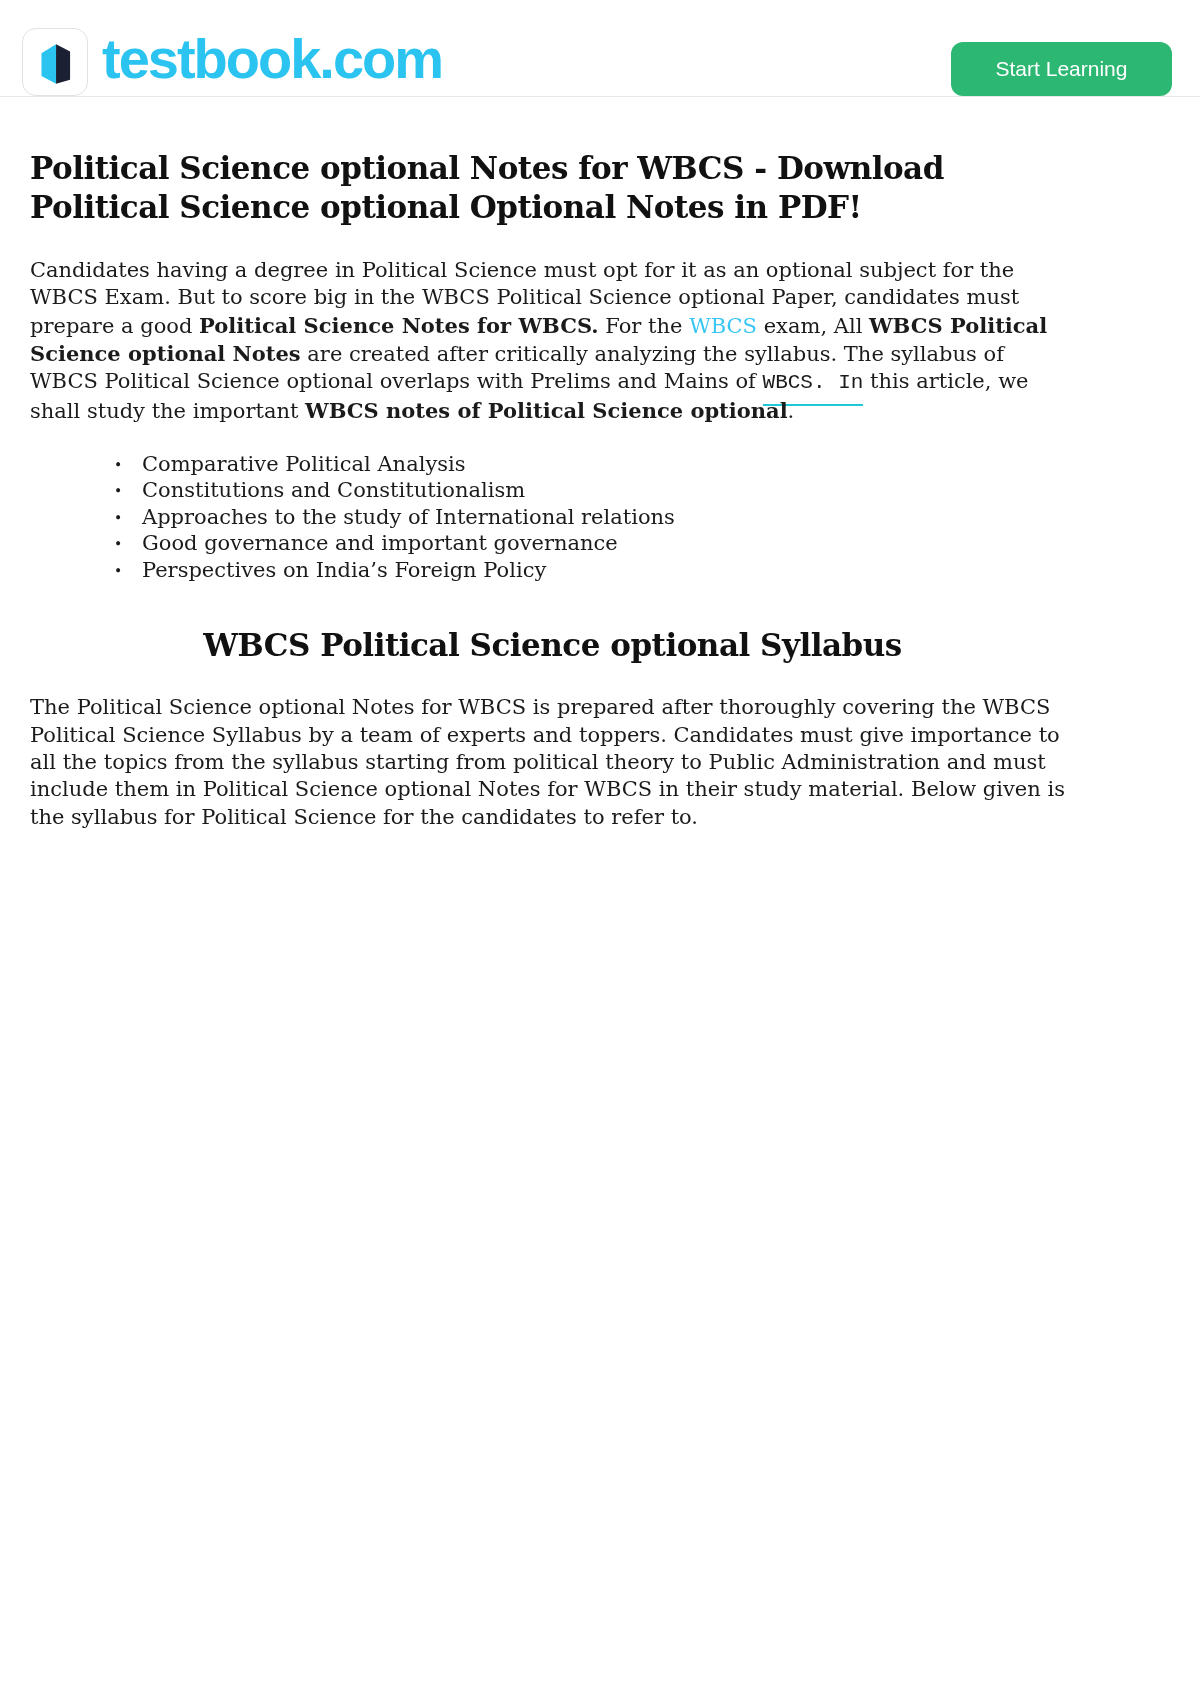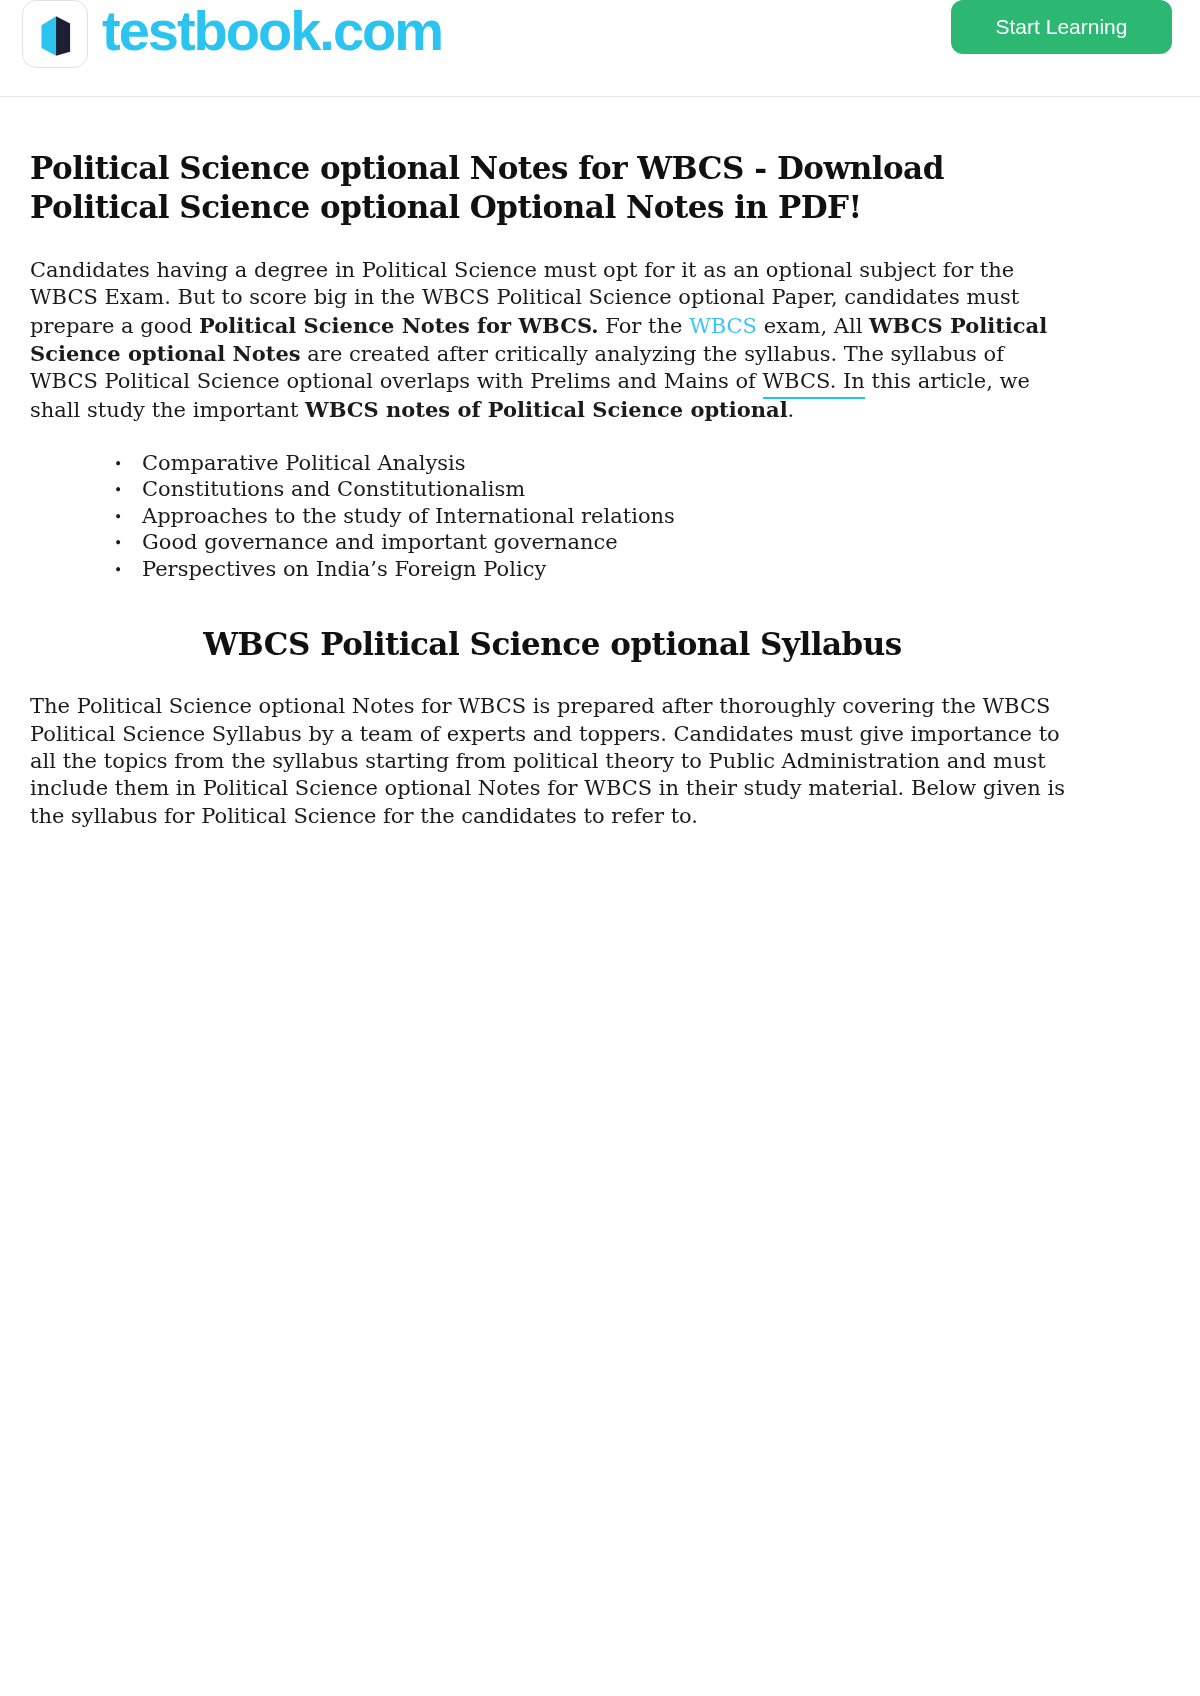--- a/index.html
+++ b/index.html
@@ -13,21 +13,21 @@
     overflow: hidden;
   }
 
   
   .site-header {
     height: 97px;
     width: 100%;
     background: #ffffff;
     border-bottom: 1px solid #e8e8e8;
     display: flex;
-    align-items: flex-start;
+    align-items: flex-end;
     justify-content: space-between;
     padding: 0 28px 0 22px;
   }
   .logo {
     display: flex;
     align-items: center;
     gap: 14px;
     text-decoration: none;
     cursor: pointer;
   }
@@ -86,21 +86,22 @@
     color: #1b1b1b;
   }
   .para .bold { font-weight: bold; }
   .para a.link {
     color: #38c6f4;
     text-decoration: none;
     cursor: pointer;
   }
   .para .cyan-underline {
     border-bottom: 2px solid #1ec8d8;
-    padding-bottom: 4px;
+    padding-bottom: 10px;
+    font-family: Liberation Mono, monospace;
   }
 
   .topics-list {
     list-style: none;
     margin: 26px 0 0 0;
     padding-left: 112px;
   }
   .topics-list li {
     position: relative;
     font-size: 21px;

